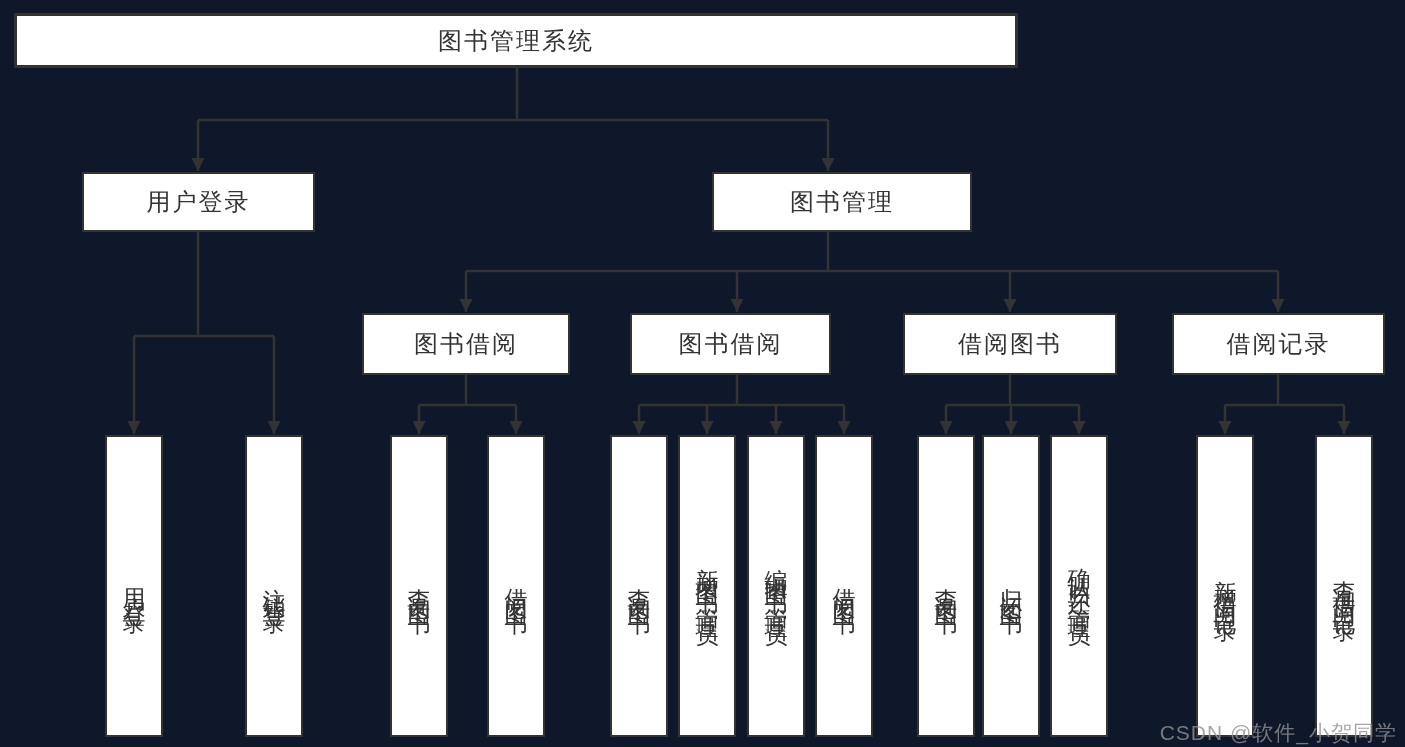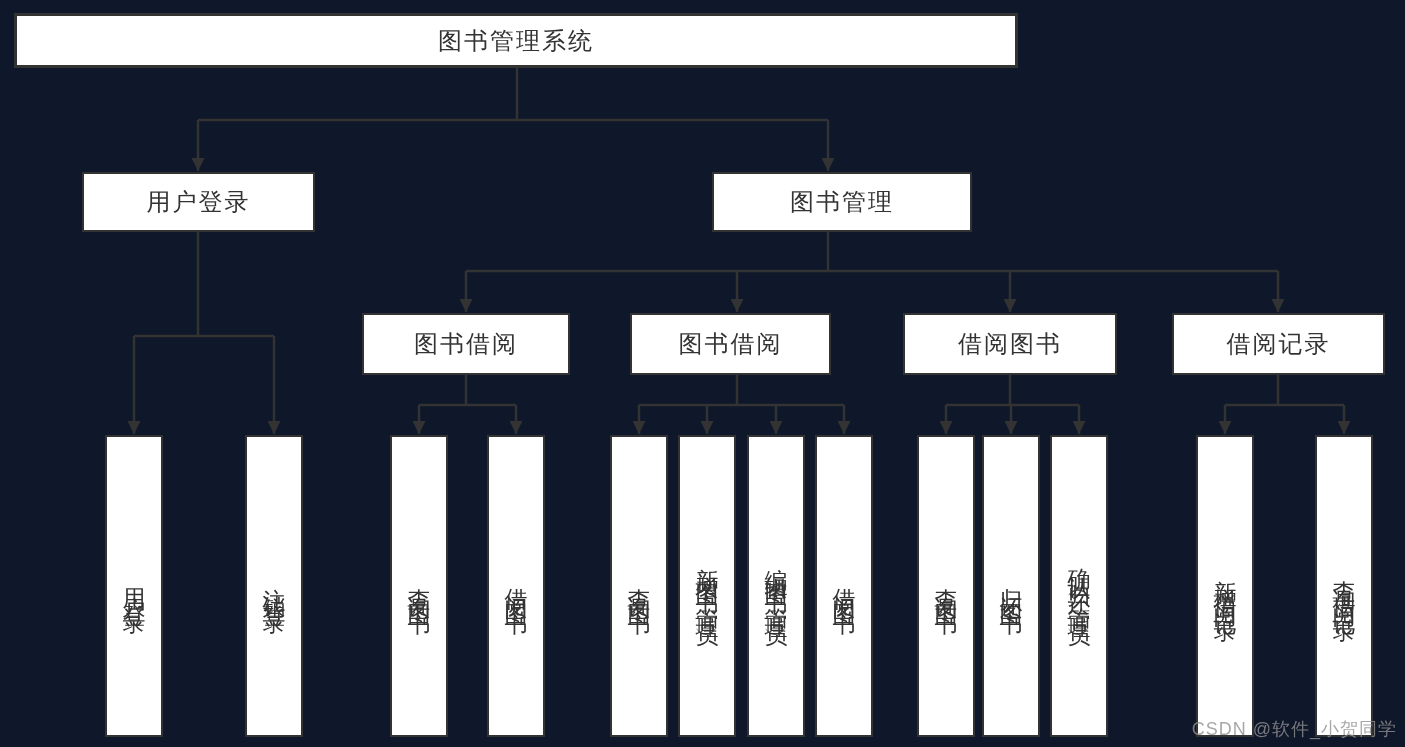--- a/index.html
+++ b/index.html
@@ -37,22 +37,22 @@
     writing-mode: vertical-rl;
     text-orientation: mixed;
     font-size: 23px;
     letter-spacing: 8px;
     line-height: 1;
     white-space: normal;
   }
   #watermark {
     position: absolute;
     right: 8px;
-    bottom: 6px;
-    font-size: 18px;
+    bottom: 0;
+    font-size: 21px;
     color: rgba(145,145,145,0.8);
     letter-spacing: 1px;
     z-index: 5;
   }
 </style>
 </head>
 <body>
 
 <div id="stage">
 

